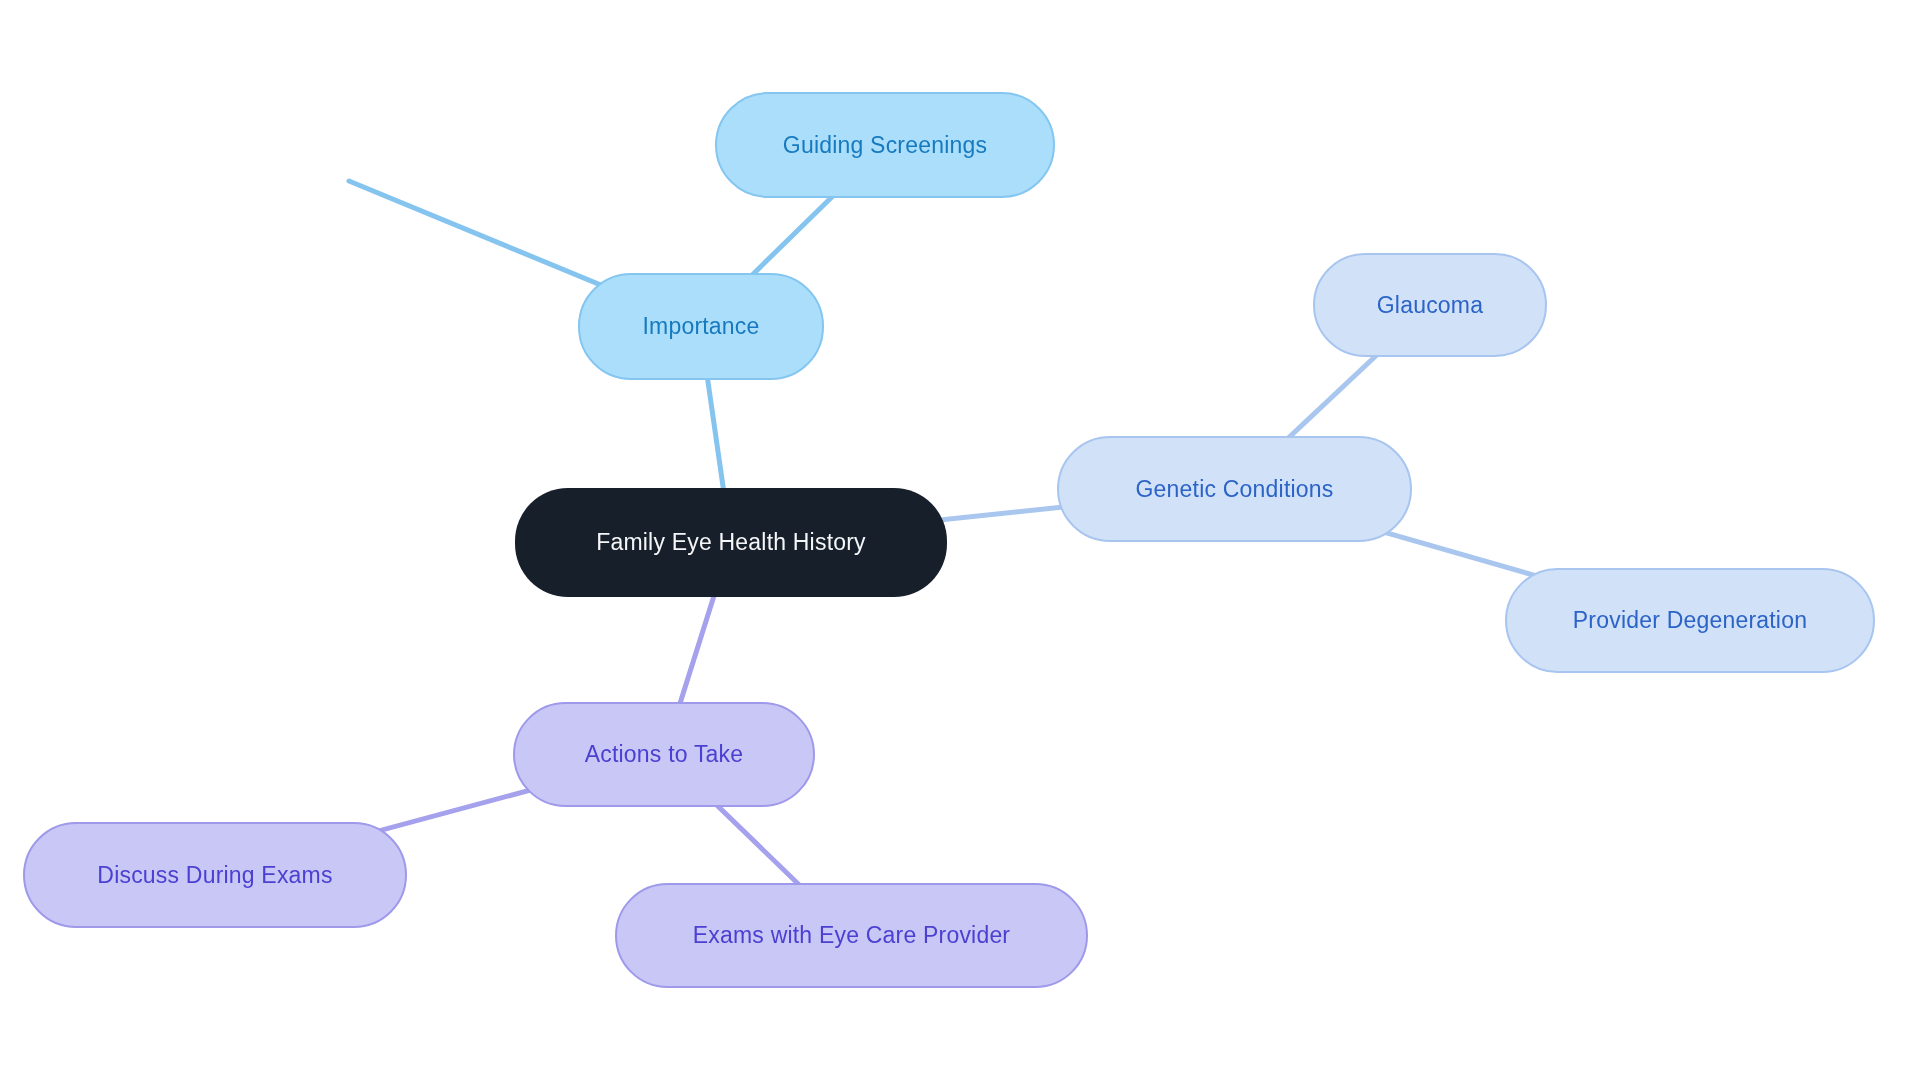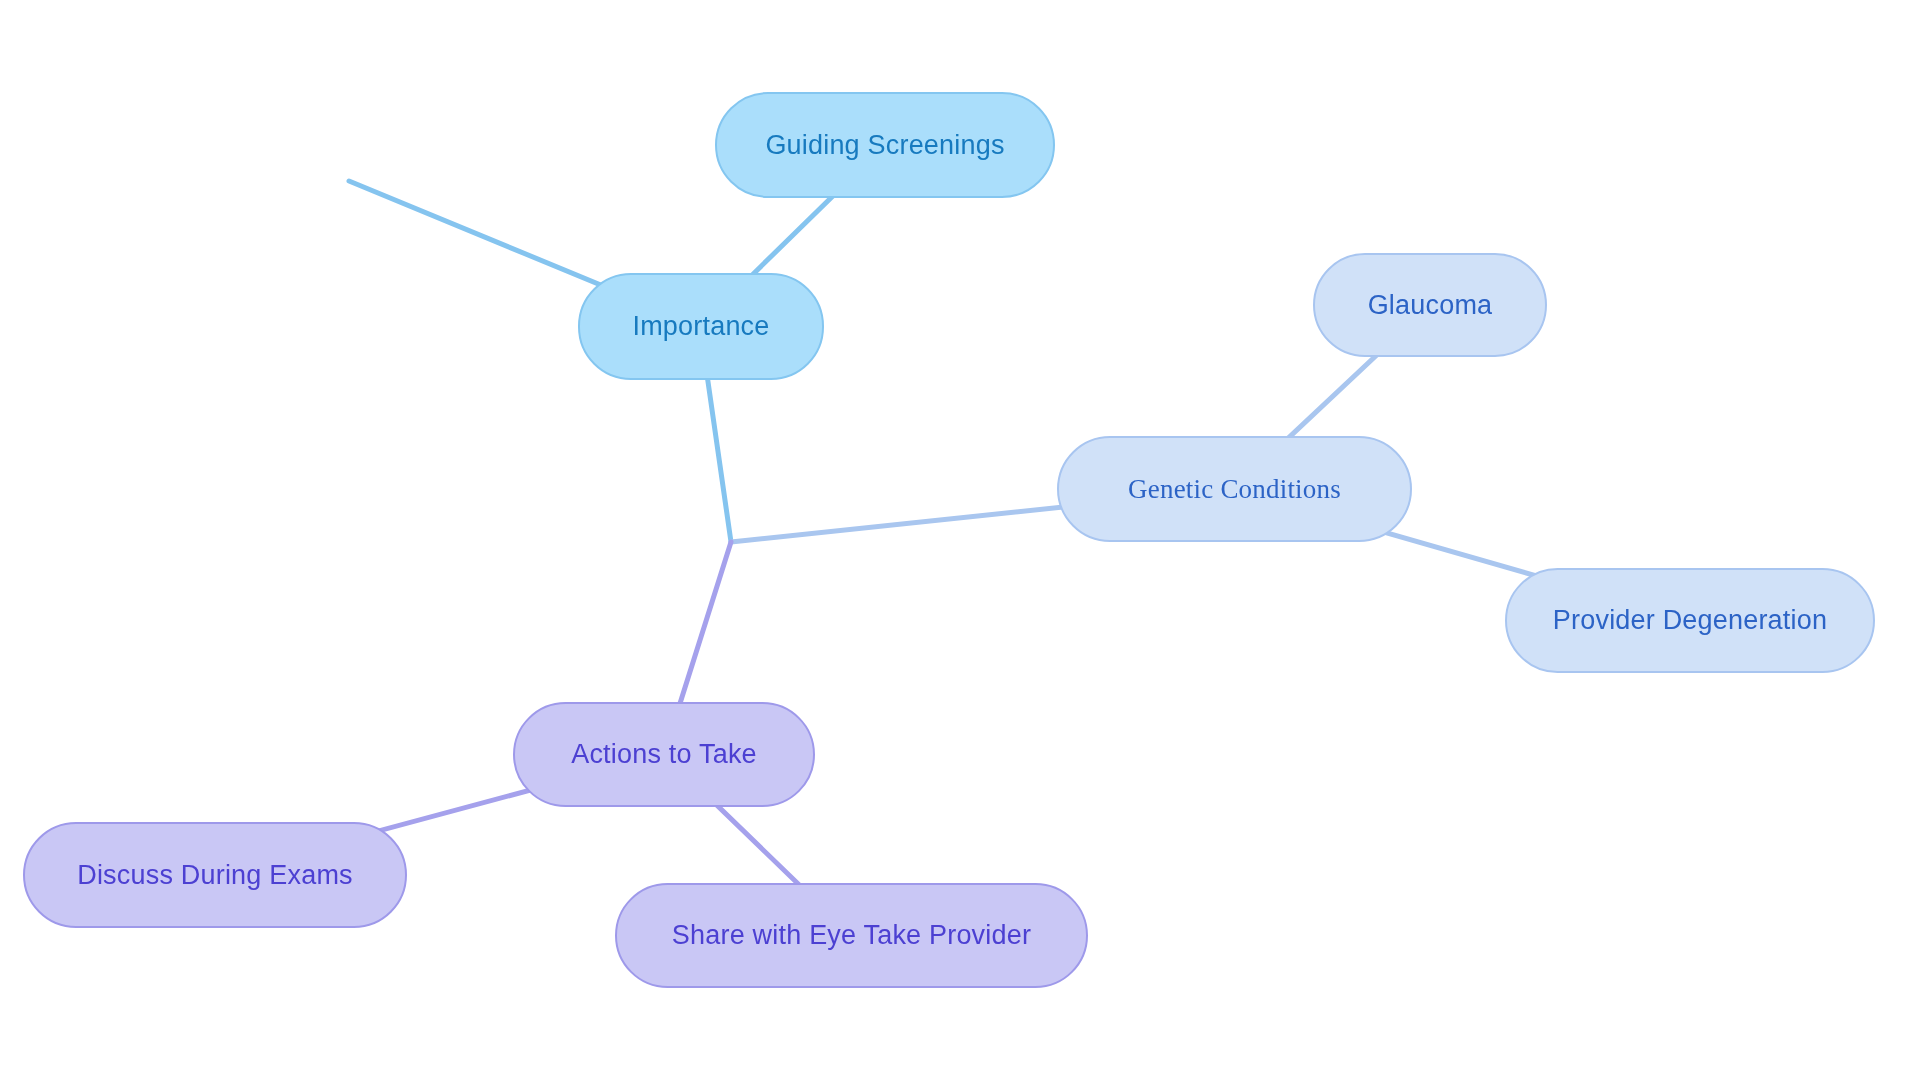--- a/index.html
+++ b/index.html
@@ -15,21 +15,21 @@
   .edge { fill: none; stroke-linecap: round; }
   .edge-sky        { stroke: var(--sky_line, #85c4ef);        stroke-width: 5; }
   .edge-periwinkle { stroke: var(--periwinkle_line, #a9c6ef); stroke-width: 5; }
   .edge-lavender   { stroke: var(--lavender_line, #a5a1ec);   stroke-width: 5; }
 
   .node {
     position: absolute;
     display: flex; align-items: center; justify-content: center;
     box-sizing: border-box;
     border-radius: 53px;
-    font-size: 27px;
+    font-size: 23px;
     letter-spacing: 0.2px;
     cursor: pointer;
     white-space: nowrap;
   }
   .node-label { pointer-events: none; }
 
   .node.theme-root {
     background: var(--root_fill, #171f2b);
     color: var(--root_text, #f5f6f8);
     border: none;
@@ -73,34 +73,37 @@
   </div>
 
   <div class="node theme-sky" style="left:578px; top:273px; width:246px; height:107px;">
     <span class="node-label">Importance</span>
   </div>
 
   <div class="node theme-periwinkle" style="left:1313px; top:253px; width:234px; height:104px;">
     <span class="node-label">Glaucoma</span>
   </div>
 
-  <div class="node theme-periwinkle" style="left:1057px; top:436px; width:355px; height:106px;font-family:Liberation Serif, serif;">
+  <div class="node theme-periwinkle" style="left:1057px; top:436px; width:355px; height:106px;">
     <span class="node-label">Genetic Conditions</span>
   </div>
 
   <div class="node theme-periwinkle" style="left:1505px; top:568px; width:370px; height:105px;">
     <span class="node-label">Provider Degeneration</span>
   </div>
 
+  <div class="node theme-root" style="left:515px; top:488px; width:432px; height:109px;">
+    <span class="node-label">Family Eye Health History</span>
+  </div>
 
   <div class="node theme-lavender" style="left:23px; top:822px; width:384px; height:106px;">
     <span class="node-label">Discuss During Exams</span>
   </div>
 
   <div class="node theme-lavender" style="left:513px; top:702px; width:302px; height:105px;">
     <span class="node-label">Actions to Take</span>
   </div>
 
   <div class="node theme-lavender" style="left:615px; top:883px; width:473px; height:105px;">
-    <span class="node-label">Share with Eye Take Provider</span>
+    <span class="node-label">Exams with Eye Care Provider</span>
   </div>
 
 </div>
 
 </body></html>

